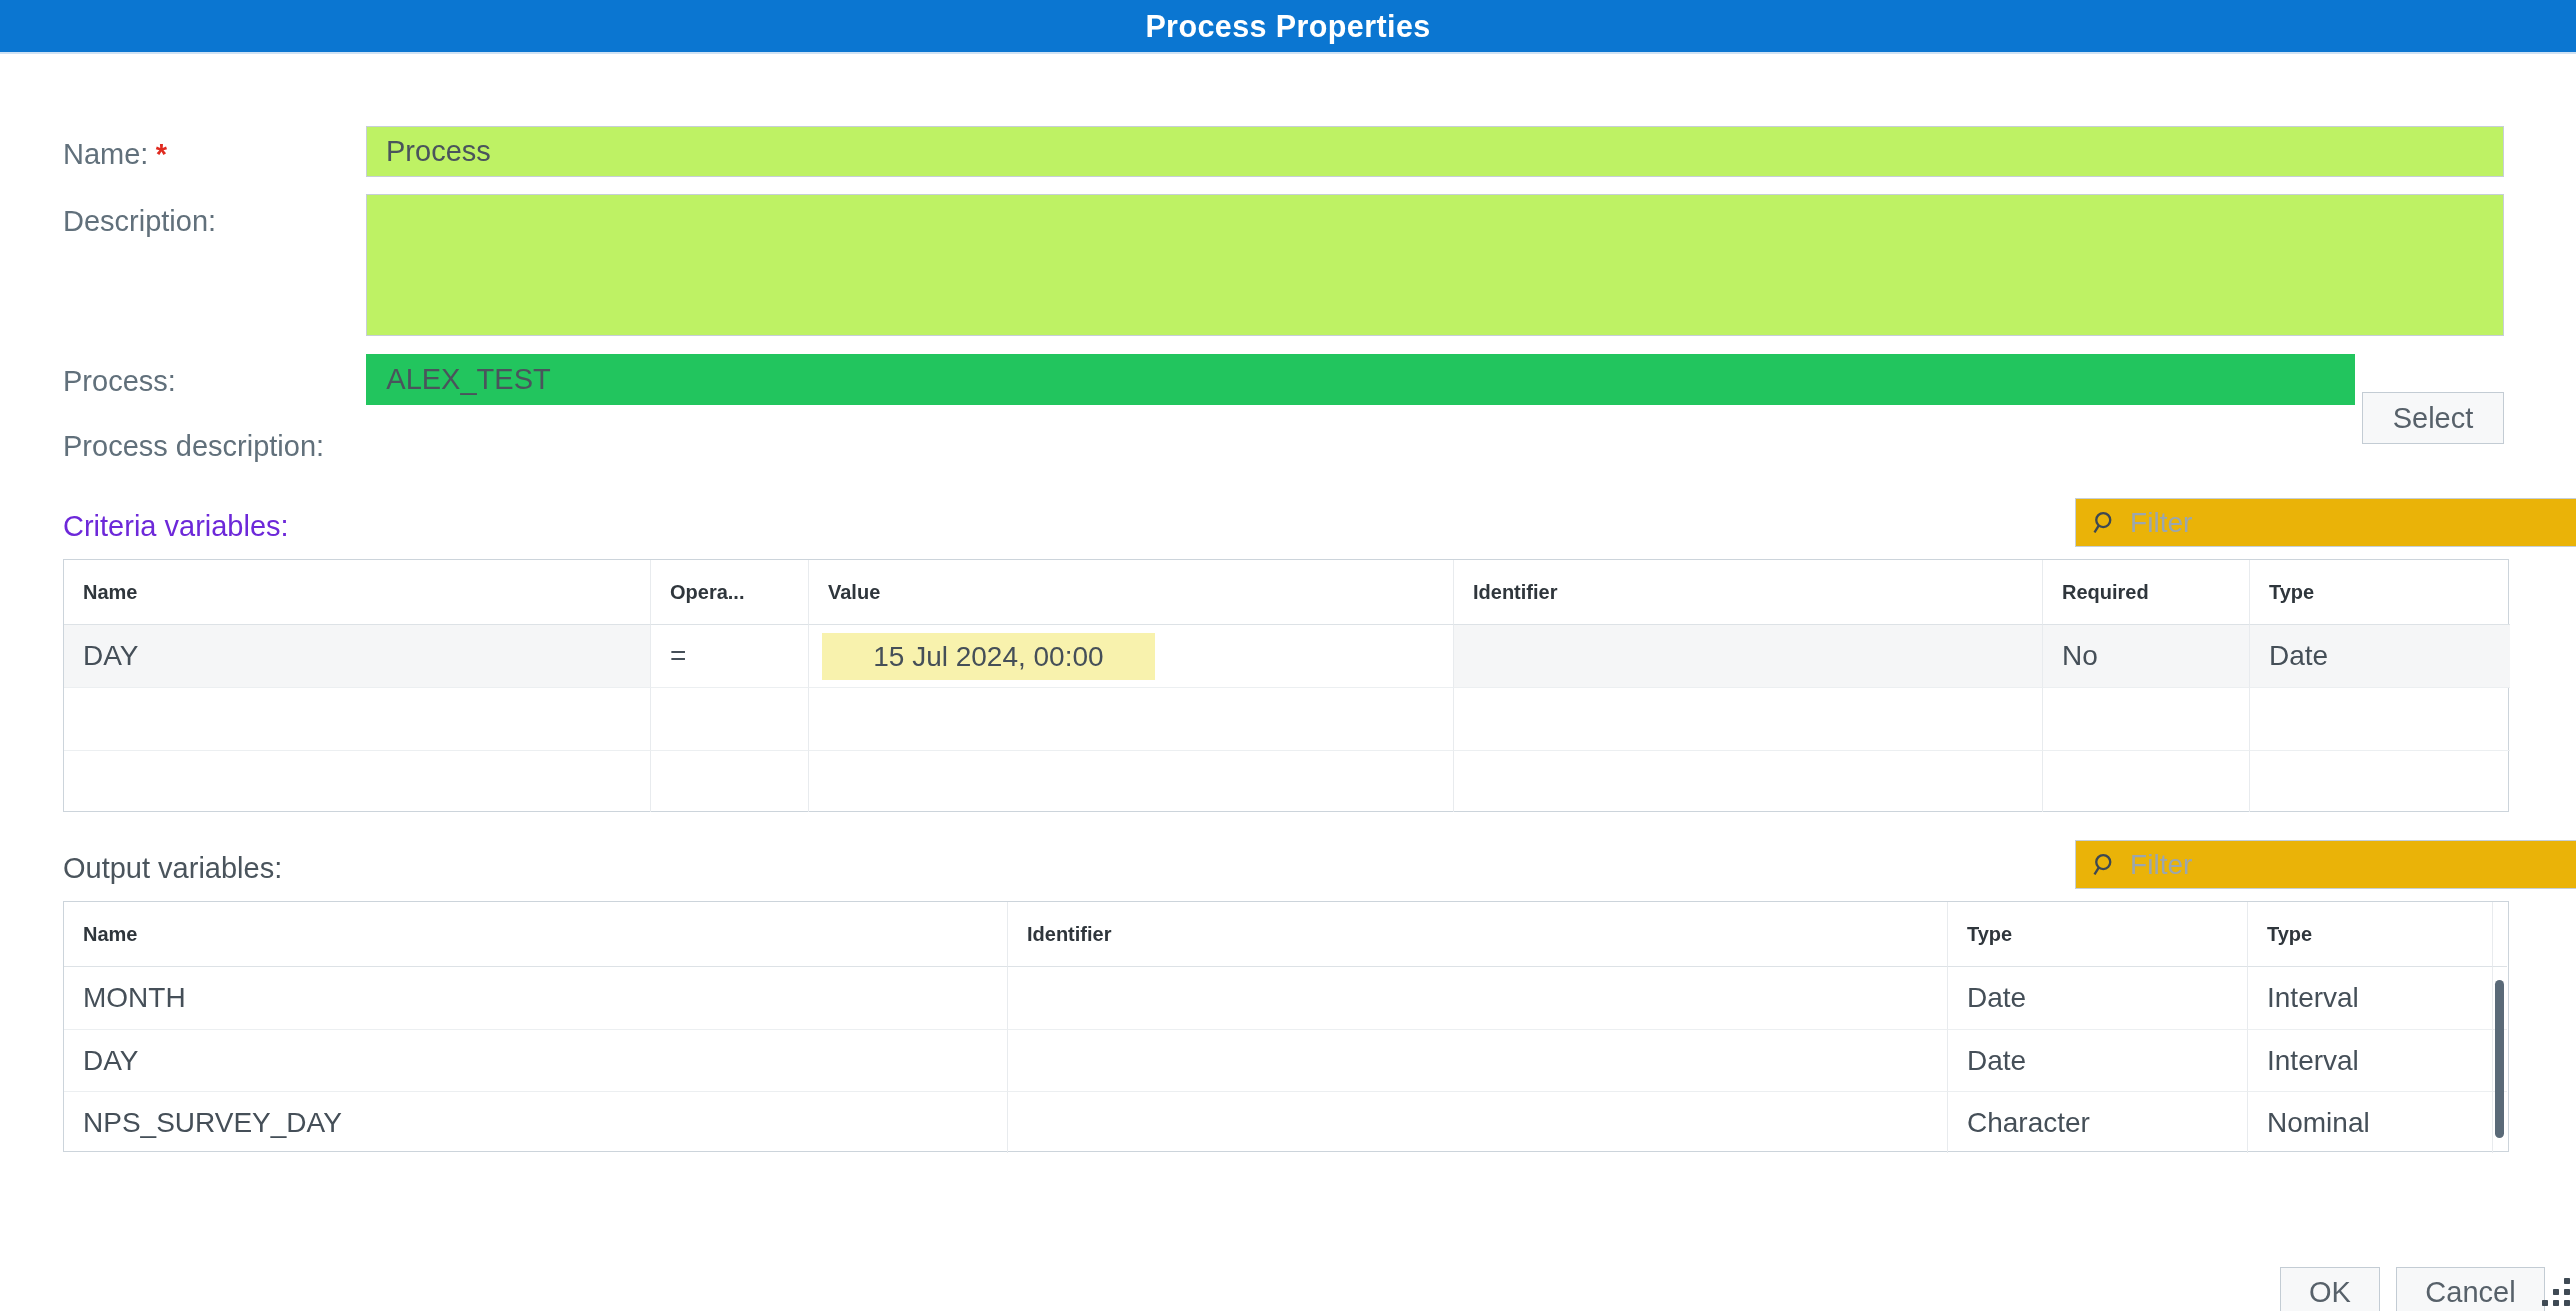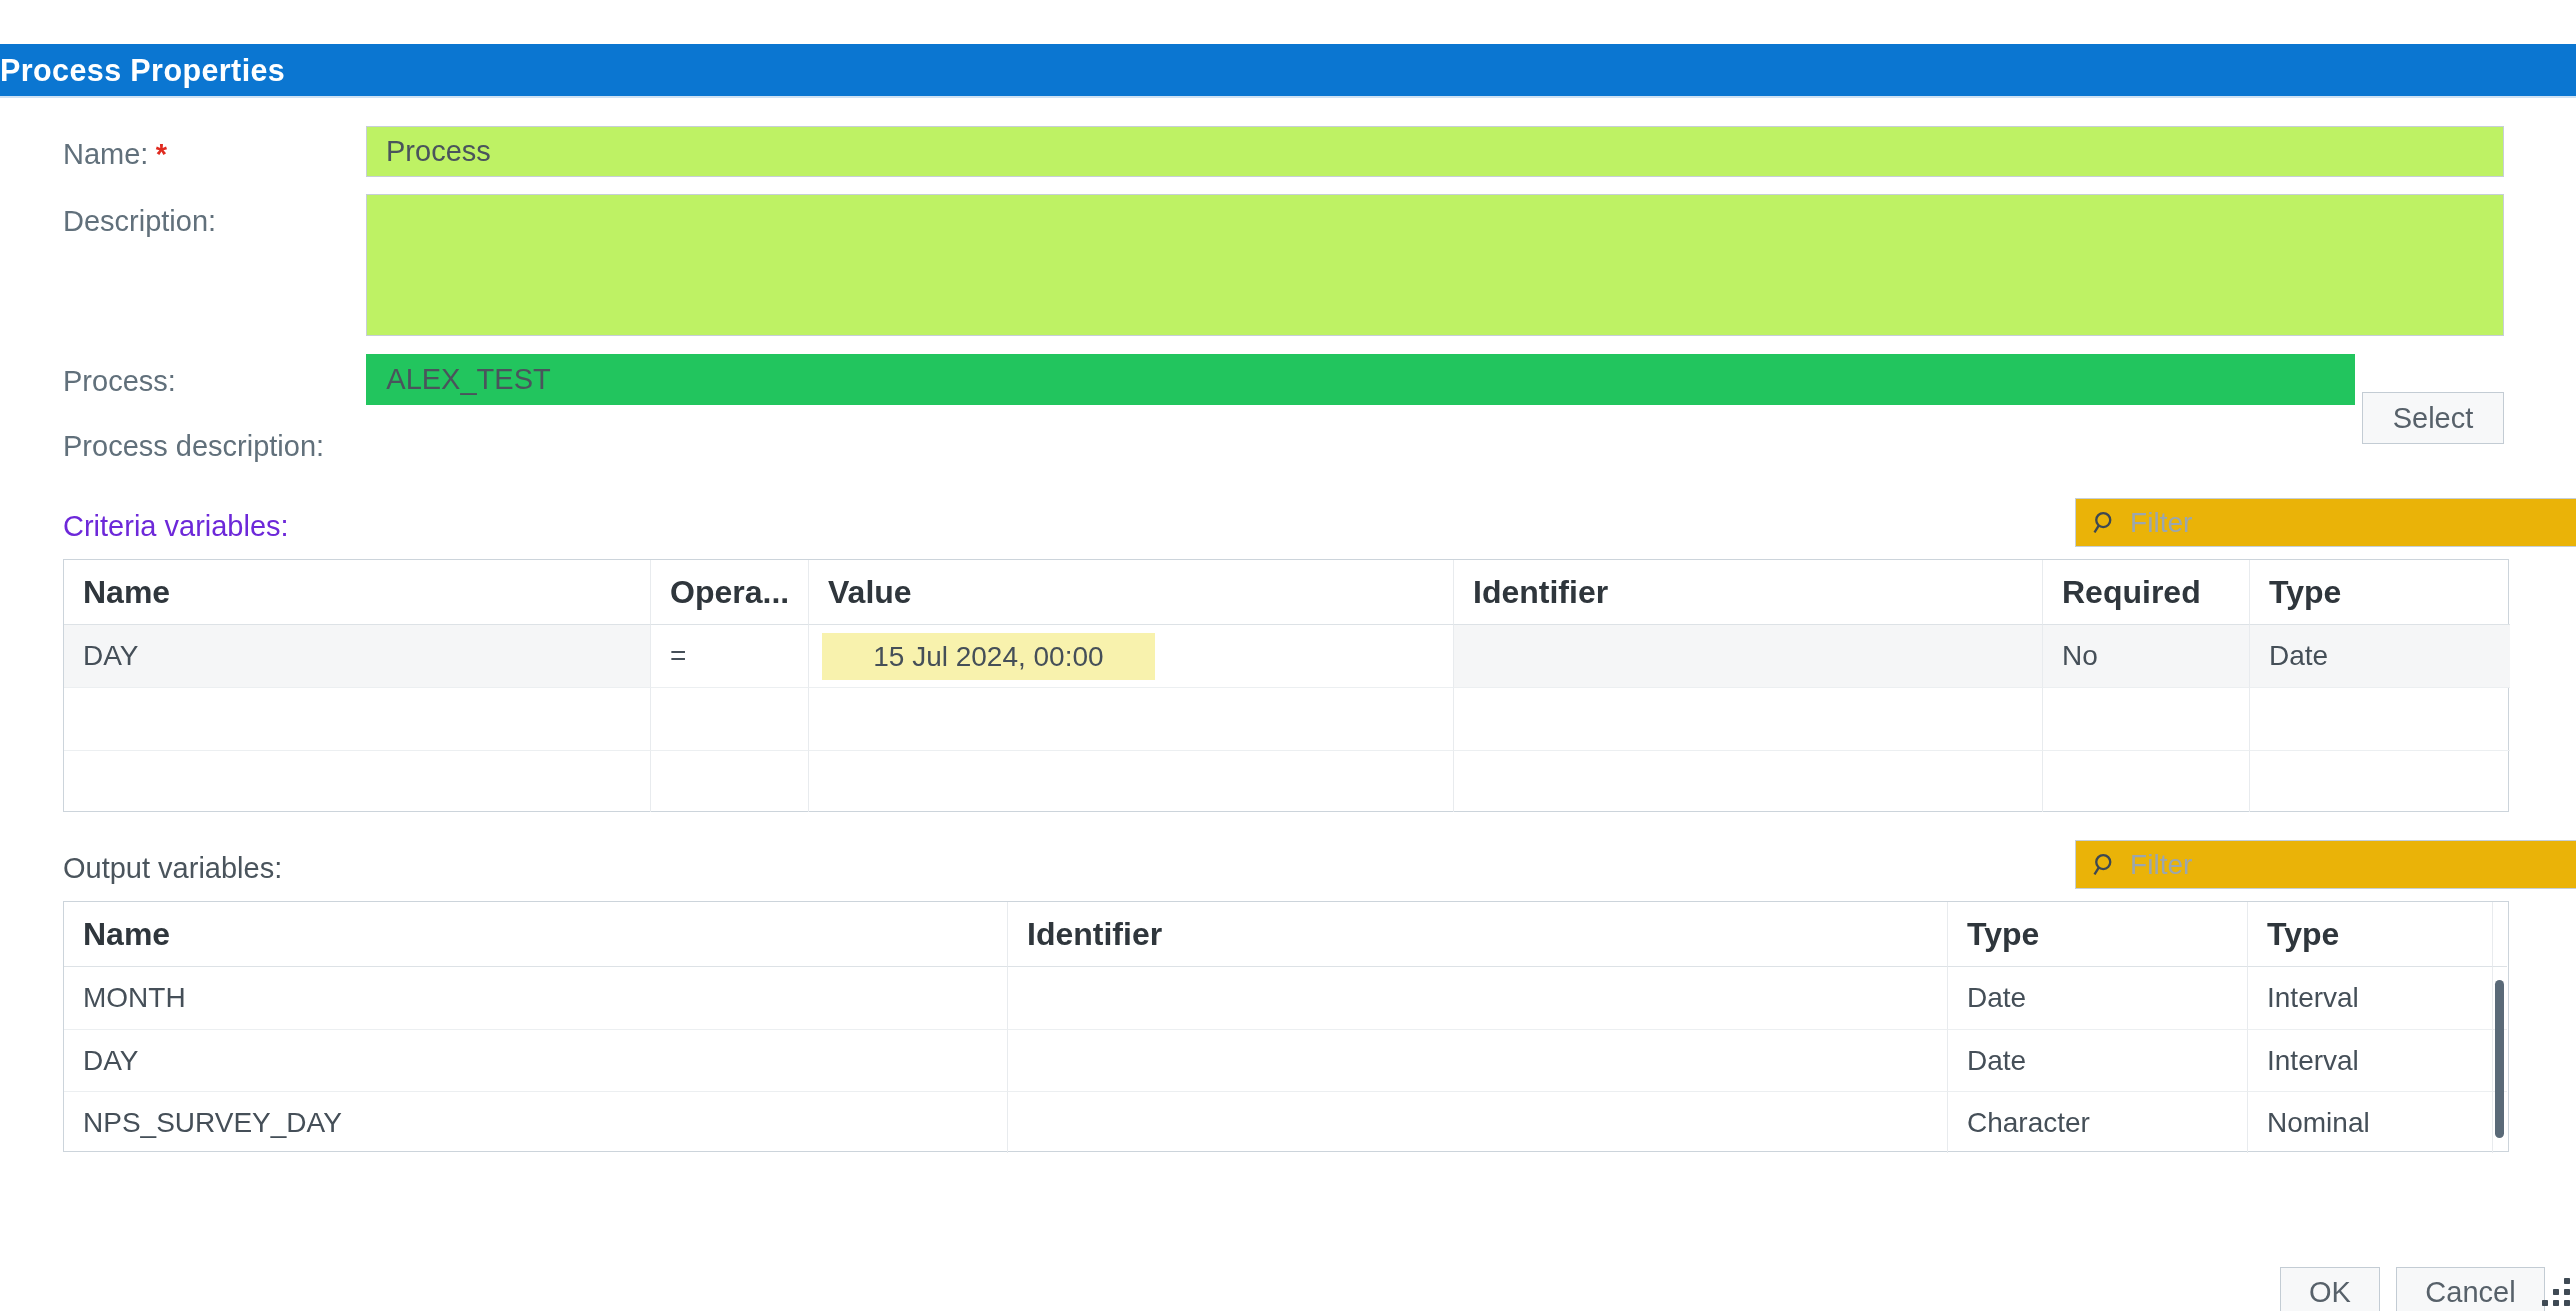--- a/index.html
+++ b/index.html
@@ -9,21 +9,21 @@
     background:#ffffff;
     font-family:"Liberation Sans", sans-serif;
     color:#4a545c;
     overflow:hidden;
   }
   
   .titlebar{
     position:absolute;left:0;top:0;width:2576px;height:52px;
     background:#0b76d1;
     border-bottom:2.2px solid #cfe2f4;
-    display:flex;align-items:center;justify-content:flex-start;margin-top:44px;
+    display:flex;align-items:center;justify-content:center;
   }
   .titlebar .title{
     color:#ffffff;font-size:30.5px;font-weight:700;letter-spacing:0.4px;
   }
   
   .field-label{
     position:absolute;left:63px;
     font-size:29px;color:#61707b;white-space:nowrap;
   }
   .req{color:#e02b20;font-weight:700;margin-left:7.3px;}
@@ -72,21 +72,21 @@
   }
   .cell{
     box-sizing:border-box;
     border-right:1.5px solid #e8ebee;
     display:flex;align-items:center;
     padding:0 19px;font-size:28px;color:#454f58;
     overflow:hidden;white-space:nowrap;
   }
   .cell.last{border-right:none;}
   .cell.hdr{
-    font-weight:700;color:#2f363c;font-size:32px;
+    font-weight:700;color:#2f363c;font-size:20px;
     border-bottom:1.5px solid #dde2e6;
     text-overflow:ellipsis;
   }
   .cell.body-top{border-top:1.5px solid #eceff1;}
   .cell.gray{background:#f5f6f7;}
   .hl{
     background:#f8f2ad;
     padding:0 51px;height:47px;line-height:47px;
     margin-left:-5.8px;
   }

